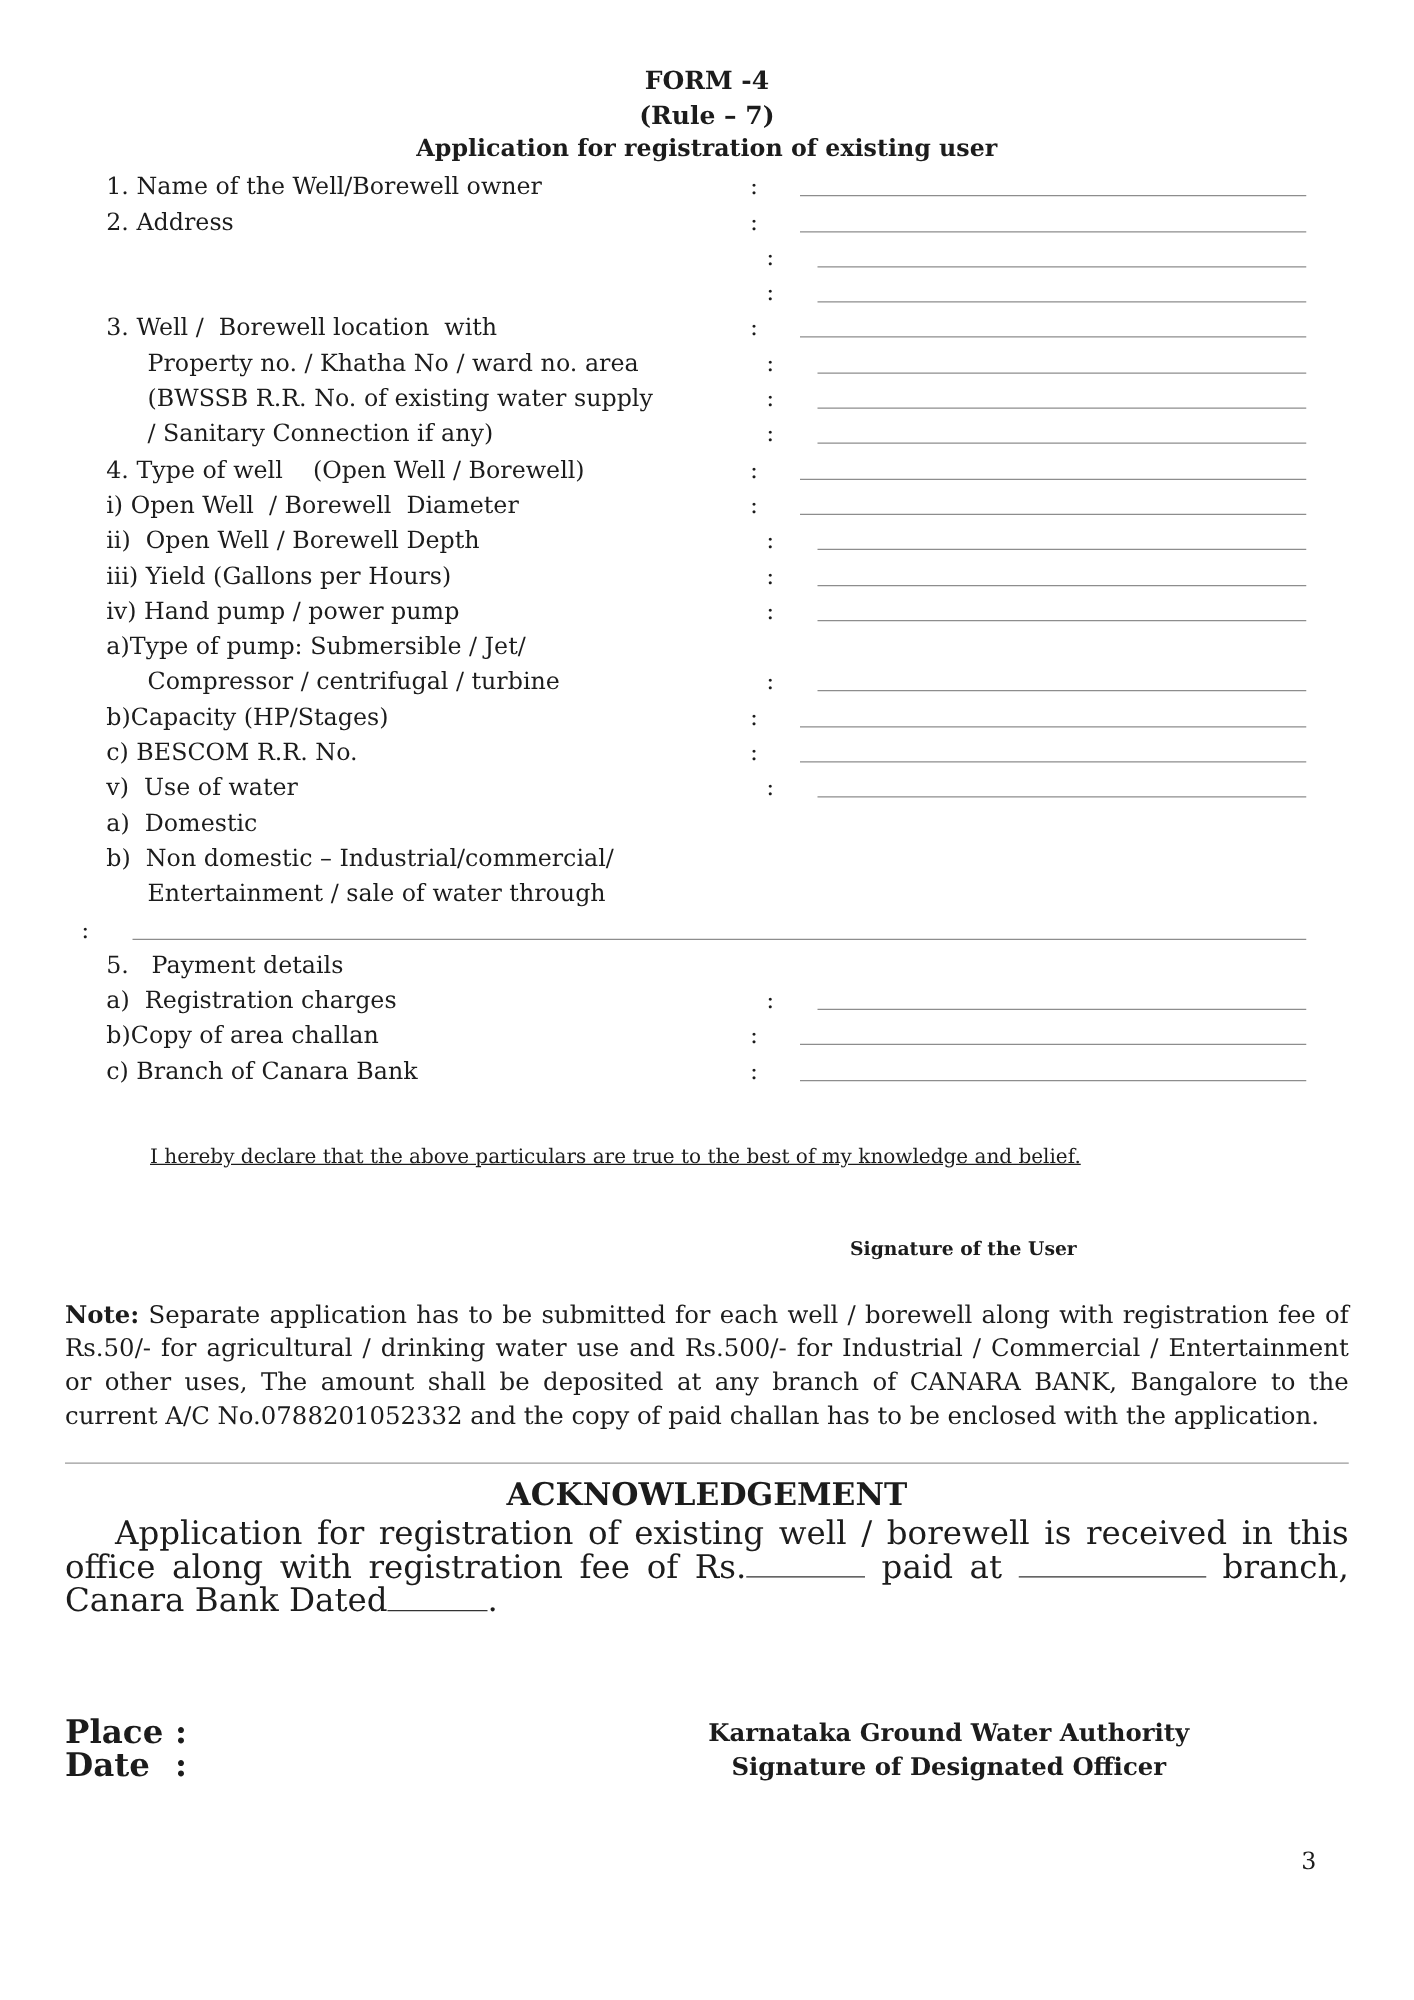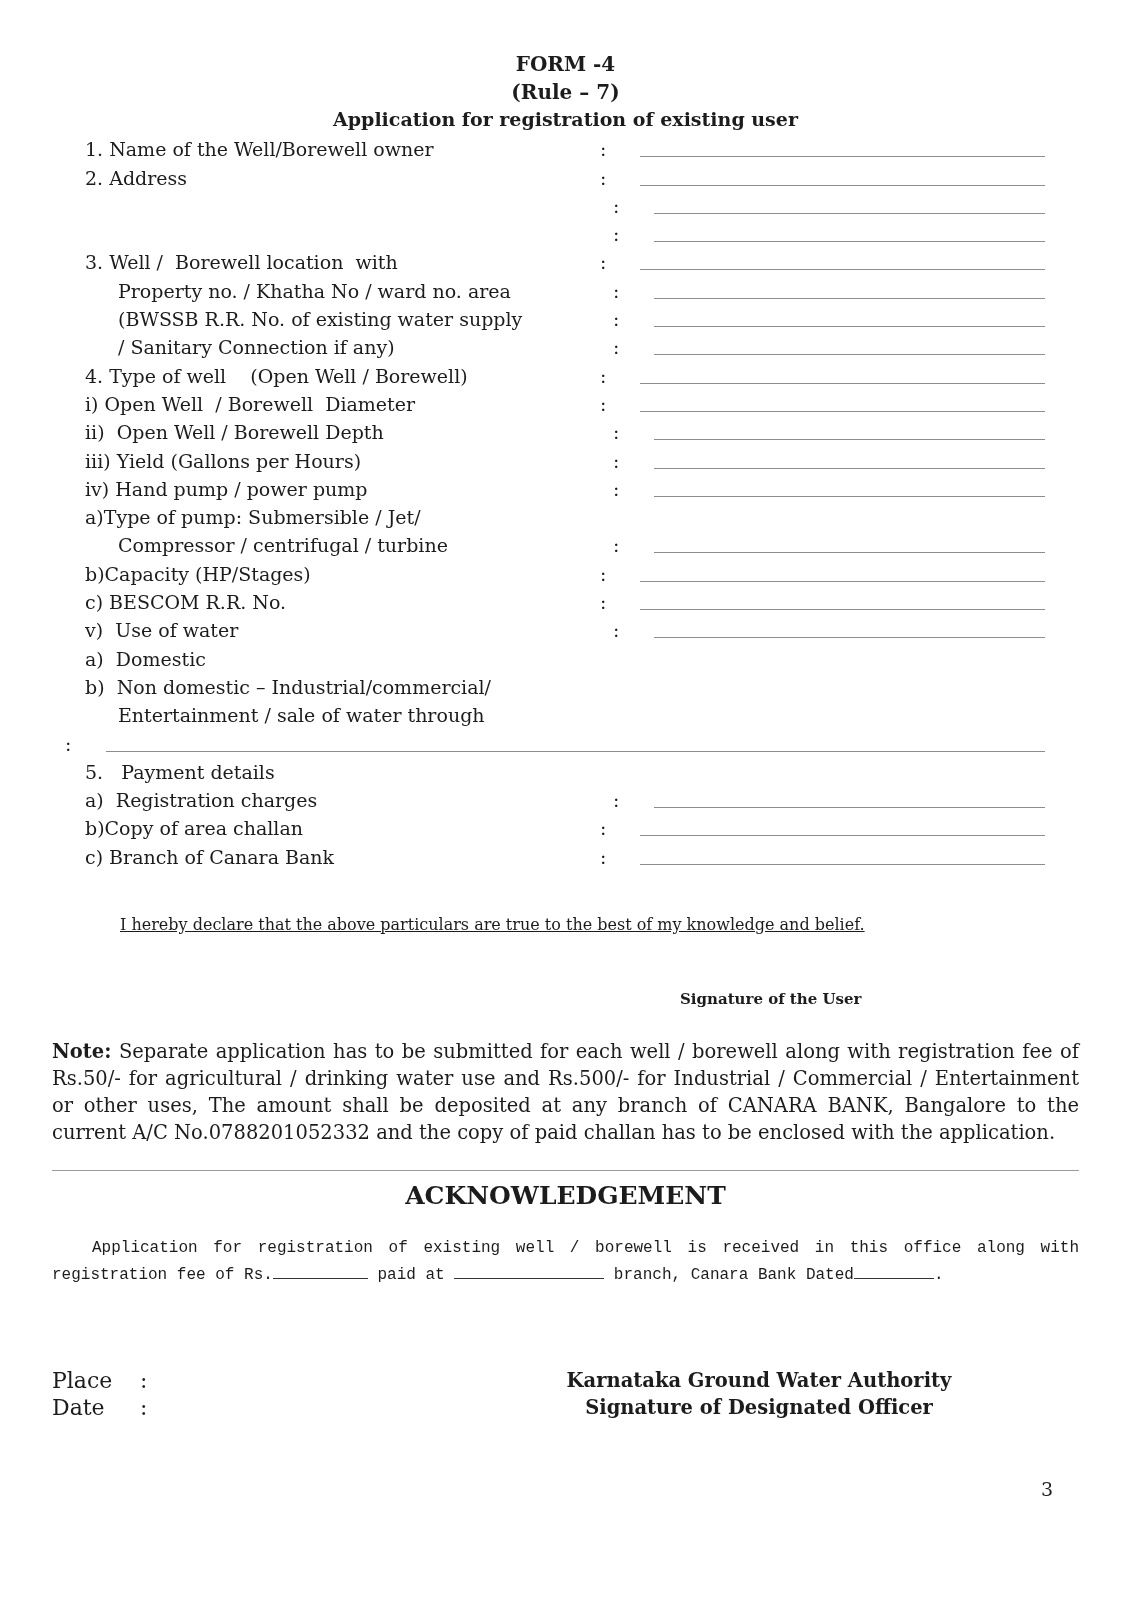--- a/index.html
+++ b/index.html
@@ -48,32 +48,32 @@
     margin-top:30px;
     font-size:19.5px; line-height:27px;
     text-align:justify;
   }
   .note b { font-weight:bold; }
 
   
   .divider { margin-top:24px; border:none; border-top:1px solid #9a9a9a; height:0; }
   .ack-heading { margin-top:10px; text-align:center; font-size:25px; font-weight:bold; }
   .ack-text {
-    margin-top:25px;
-    font-size:16px; line-height:27px;
-    text-align:justify; text-indent:40px;font-family:Liberation Mono, monospace;
+    margin-top:4px;
+    font-size:26px; line-height:27px;
+    text-align:justify; text-indent:40px;
   }
   .blank { display:inline-block; border-bottom:1px solid #333; height:14px; vertical-align:baseline; }
   .blank.w95  { width:95px; }
   .blank.w150 { width:150px; }
   .blank.w80  { width:80px; }
 
   
   .footer { margin-top:78px; display:flex; align-items:flex-start; }
-  .footer-left { font-size:22px; font-weight:normal; }
+  .footer-left { font-size:26px; font-weight:bold; }
   .pd-row { display:flex; line-height:27px; }
   .pd-label { width:88px; }
   .footer-right {
     margin-left:auto; margin-right:120px;
     width:400px; text-align:center;
     font-size:19.5px; font-weight:bold; line-height:27px;
   }
   .page-number {
     position:absolute; top:1478px; right:78px;
     font-size:19px;

